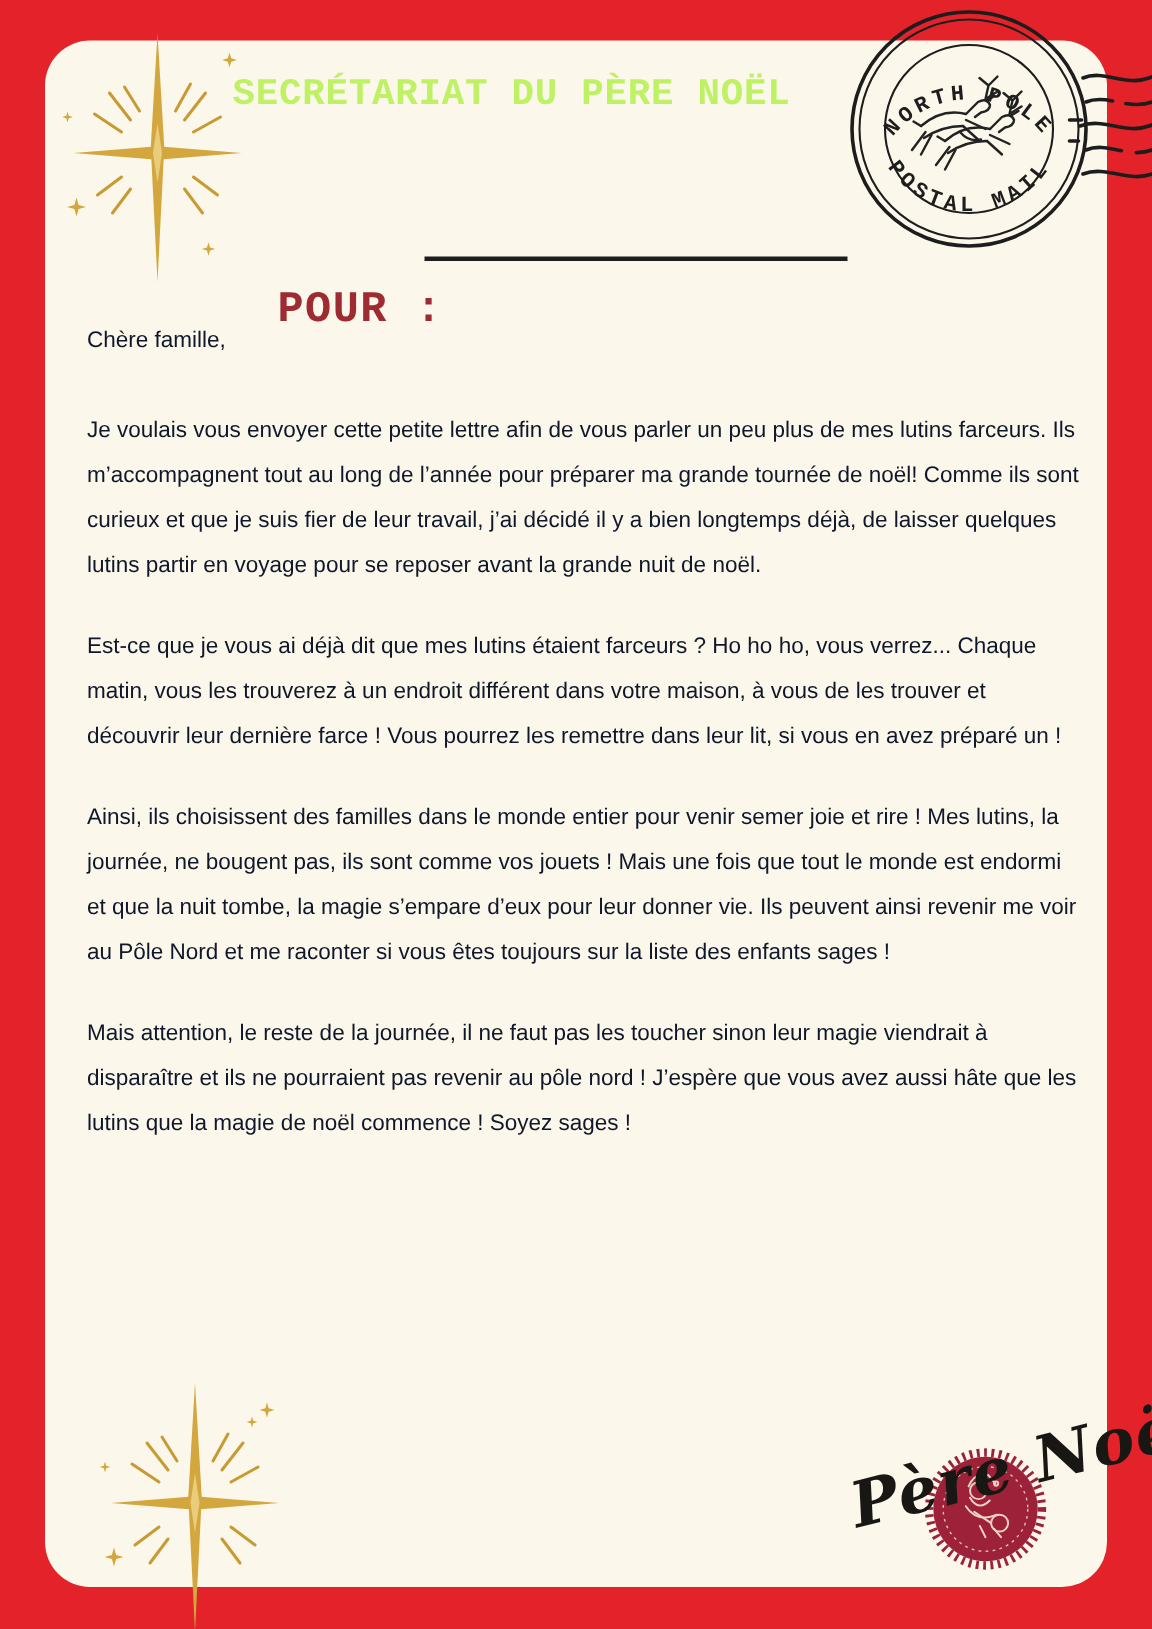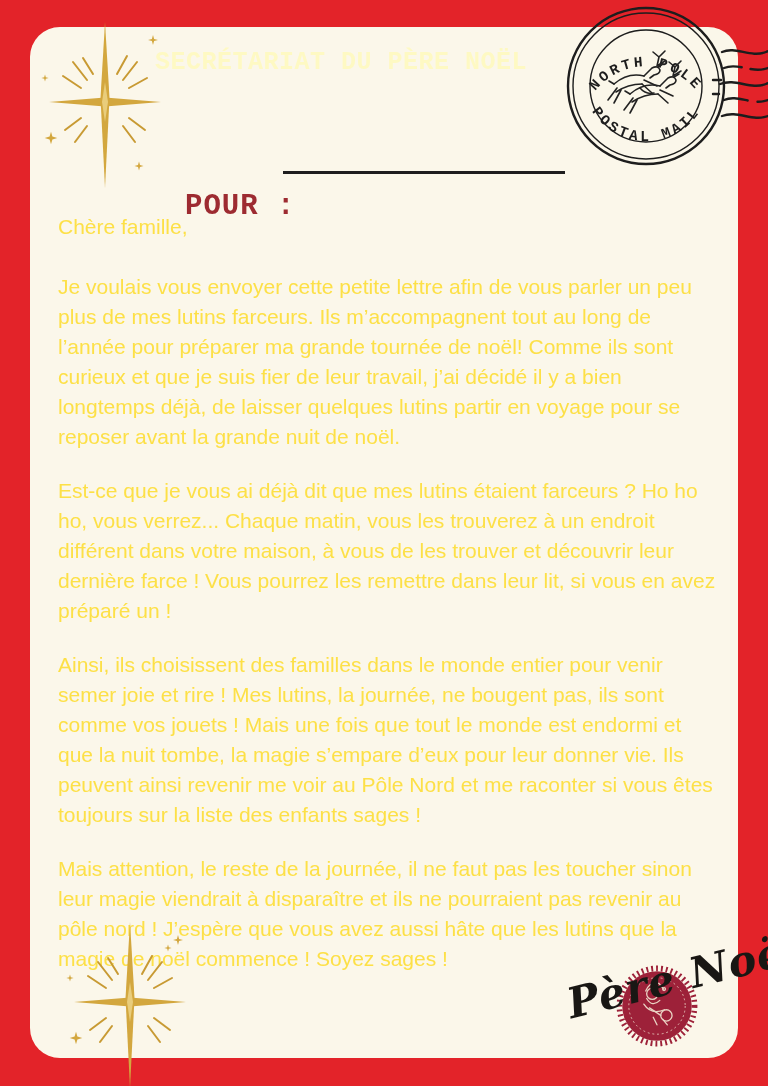--- a/index.html
+++ b/index.html
@@ -17,21 +17,21 @@
     background:#fbf7ea;
     border-radius:30px;
   }
   .title{
     position:absolute;
     left:155px;top:48px;
     font-family:"Liberation Mono", monospace;
     font-weight:bold;
     font-size:25px;
     letter-spacing:0.5px;
-    color:#fef9c3;
+    color:#bef264;
     white-space:nowrap;
   }
   .pour-label{
     position:absolute;
     left:155px;top:115px;
     font-family:"Liberation Mono", monospace;
     font-weight:bold;
     font-size:29px;
     letter-spacing:1px;
     color:#9d2b31;
@@ -41,22 +41,22 @@
   .pour-line{
     position:absolute;
     left:253px;top:144px;
     width:282px;height:2.5px;
     background:#1e1e1e;
   }
   .letter-body{
     position:absolute;
     left:30px;top:183px;
     width:664px;
-    color:#fde047;
-    font-size:21px;
+    color:#0f172a;
+    font-size:15px;
     line-height:30px;
   }
   .letter-body p{margin:0 0 24px 0;}
   .letter-body p.salutation{margin-bottom:30px;}
   .star-top{position:absolute;left:35px;top:18px;width:140px;height:170px;}
   .star-bottom{position:absolute;left:60px;top:918px;width:140px;height:170px;}
   .stamp{position:absolute;left:556px;top:2px;width:260px;height:170px;}
   .seal{position:absolute;left:610px;top:959px;width:94px;height:94px;}
   .signature{
     position:absolute;

